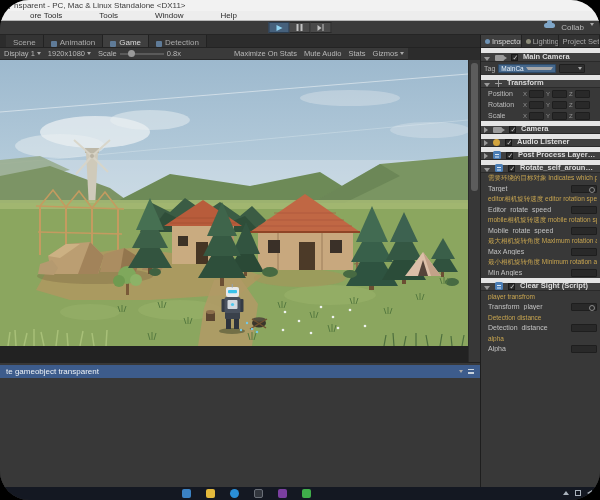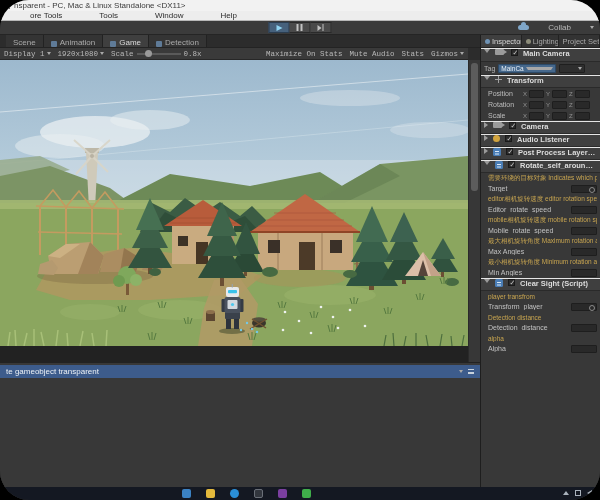--- a/index.html
+++ b/index.html
@@ -25,38 +25,38 @@
   .tbtn + .tbtn { border-left:none; }
   .tbtn.active { background:#46617c; border-color:#2b3d50; color:#8fd4f2; }
   .icon-play { width:0; height:0; border-left:6px solid currentColor;
     border-top:3.5px solid transparent; border-bottom:3.5px solid transparent; }
   .icon-pause { display:flex; gap:1.5px; }
   .icon-pause i { width:2px; height:7px; background:currentColor; }
   .icon-step { display:flex; align-items:center; gap:1px; }
   .icon-step .tri { width:0; height:0; border-left:4.5px solid currentColor;
     border-top:3px solid transparent; border-bottom:3px solid transparent; }
   .icon-step .bar { width:1.5px; height:7px; background:currentColor; }
-  .collab { position:absolute; right:6px; top:2px; display:flex; align-items:center; gap:19px;
+  .collab { position:absolute; right:6px; top:2px; display:flex; gap:6px;
     font-size:8px; color:#b8b8b8;margin-left:36px; }
   .cloud-icon { width:11px; height:5px; background:#7fa6c8; border-radius:3px; position:relative; }
   .cloud-icon::before { content:""; position:absolute; left:3px; top:-3px; width:5px; height:5px;
     border-radius:50%; background:#7fa6c8; }
   .caret { width:0; height:0; border-left:2.5px solid transparent; border-right:2.5px solid transparent;
     border-top:3px solid #a8a8a8; flex:none; }
   
   .left-area { position:absolute; left:0; top:35px; width:480px; height:452px; background:#2c2c2c; }
   .view-tabs { position:absolute; left:0; top:0; width:480px; height:13px; background:#2c2c2c;
     border-bottom:1px solid #232323; display:flex; padding-left:6px; }
   .vtab { display:flex; align-items:flex-end; gap:3px; padding:0 7px; font-size:8px; color:#aaaaaa;
     background:#343434; border-right:1px solid #222; white-space:nowrap; }
   .vtab.active { background:#3f3f3f; color:#dadada; }
   .tab-icon { width:6px; height:6px; border-radius:1px; background:#5f7b98; flex:none; }
-  .game-toolbar { position:absolute; left:0; top:13px; width:468px; height:12px; background:#3a3a3a;
+  .game-toolbar { position:absolute; left:0; top:13px; width:408px; height:12px; background:#3a3a3a;
     border-bottom:1px solid #272727; display:flex; align-items:center; gap:7px; padding:0 4px;
-    font-size:7.5px; color:#b8b8b8;font-family:Liberation Mono, monospace; }
+    font-size:7.5px; color:#b8b8b8; }
   .gt-dd { display:flex; align-items:center; gap:2px; white-space:nowrap; }
   .scale-group { display:flex; align-items:center; gap:3px; }
   .scale-slider { width:44px; height:2px; background:#5a5a5a; position:relative; }
   .scale-knob { position:absolute; left:8px; top:-2.5px; width:7px; height:7px; border-radius:50%;
     background:#9a9a9a; }
   .gt-right { margin-left:auto; display:flex; align-items:center; gap:7px; white-space:nowrap; }
   .game-view { position:absolute; left:0; top:25px; width:468px; height:302px; background:#222222;
     overflow:hidden; }
   .game-view svg { display:block; }
   .v-scrollbar { position:absolute; right:0; top:25px; width:12px; height:302px; background:#373737;
@@ -73,22 +73,22 @@
     background:#c8d2dc; }
   
   .inspector { position:absolute; left:480px; top:35px; width:120px; height:452px; background:#383838;
     border-left:1px solid #1e1e1e; font-size:7.5px; color:#c4c4c4; }
   .insp-tabs { height:13px; background:#2c2c2c; border-bottom:1px solid #232323; display:flex; }
   .itab { display:flex; align-items:center; gap:2px; padding:0 4px; font-size:7.5px; color:#a6a6a6;
     background:#333; border-right:1px solid #222; white-space:nowrap; overflow:hidden; }
   .itab.active { background:#3f3f3f; color:#d6d6d6; }
   .itab-dot { width:5px; height:5px; border-radius:50%; background:#6f93b5; flex:none; }
   .itab-dot.gray { background:#8c8c7a; }
-  .comp-header { height:13px; background:#3f3f3f; border-top:1px solid #e5e5e5;
-    border-bottom:1px solid #2a2a2a; display:flex; align-items:flex-start; gap:5px; padding:0 3px;
+  .comp-header { height:13px; background:#3f3f3f; border-top:5px solid #e5e5e5;
+    border-bottom:1px solid #2a2a2a; display:flex; align-items:flex-end; gap:5px; padding:0 3px;
     color:#dcdcdc; }
   .comp-header.tall { height:14px; }
   .comp-header .title { flex:1; white-space:nowrap; overflow:hidden; text-overflow:ellipsis;
     font-size:7.5px; }
   .fold { width:0; height:0; border-left:3px solid transparent; border-right:3px solid transparent;
     border-top:4px solid #9a9a9a; flex:none; }
   .fold.closed { border-top:3px solid transparent; border-bottom:3px solid transparent;
     border-left:4px solid #9a9a9a; border-right:0; }
   .chk { width:7px; height:7px; background:#2b2b2b; border:1px solid #191919; flex:none;
     position:relative; }

